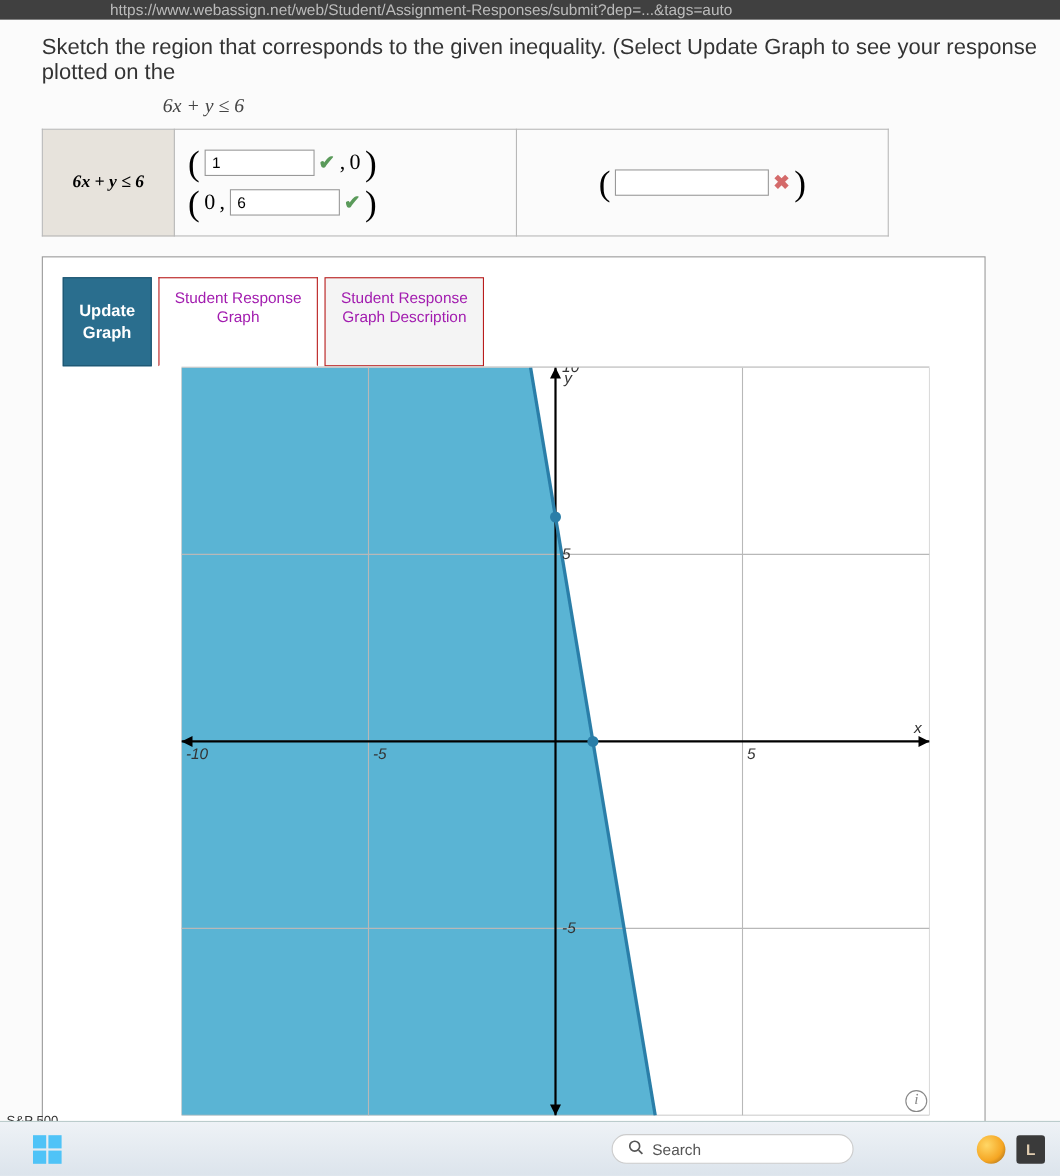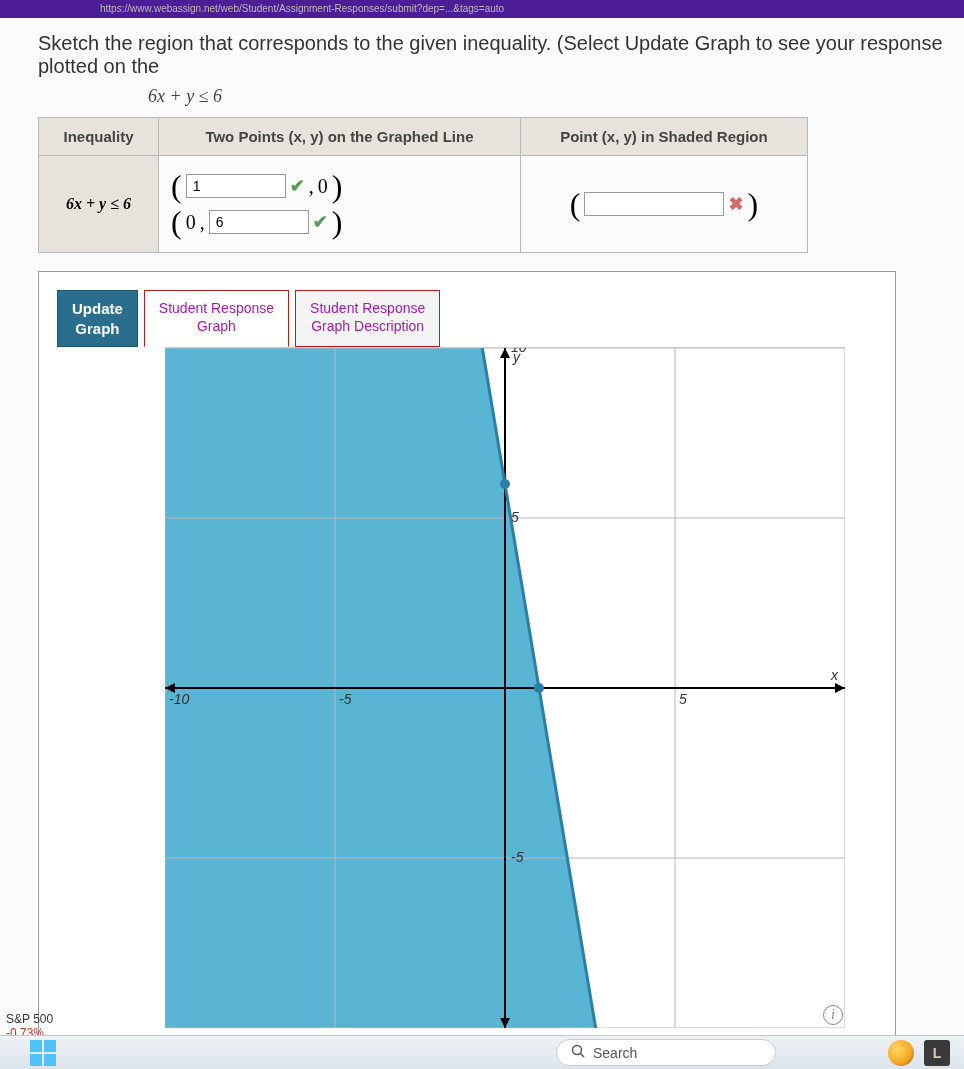--- a/index.html
+++ b/index.html
@@ -7,23 +7,23 @@
     margin: 0;
     font-family: Arial, Helvetica, sans-serif;
     background: #f5f5f5;
     width: 964px;
     height: 1069px;
     overflow: hidden;
     position: relative;
   }
   .topbar {
     height: 18px;
-    background: #4c1d95;
+    background: #404040;
     color: #bbb;
-    font-size: 10px;
+    font-size: 14px;
     padding-left: 100px;
     line-height: 18px;
     overflow: hidden;
     white-space: nowrap;
   }
   .content {
     padding: 14px 10px 0 38px;
     background: #fbfbfb;
   }
   .prompt {
@@ -99,21 +99,21 @@
     display: flex;
     align-items: stretch;
     gap: 0;
     margin-bottom: 0;
   }
   .btn-update {
     background: #2a6e8e;
     color: #fff;
     font-weight: bold;
     font-size: 15px;
-    padding: 8px 14px;
+    padding: 20px 14px;
     border: 1px solid #1d5470;
     cursor: pointer;
     text-align: center;
     line-height: 1.3;
   }
   .tab {
     background: #f4f4f4;
     color: #a21caf;
     font-size: 14px;
     padding: 8px 14px;
@@ -150,21 +150,21 @@
     font-style: italic;
     font-family: serif;
     font-size: 14px;
     cursor: pointer;
   }
 
   
   .taskbar {
     position: absolute;
     bottom: 0; left: 0; right: 0;
-    height: 34px;
+    height: 50px;
     background: linear-gradient(#eef2f6,#dce4ec);
     border-top: 1px solid #bcc;
     display: flex;
     align-items: center;
   }
   .stock {
     position: absolute;
     left: 0; bottom: 25px;
     padding: 4px 6px;
     font-size: 12px;
@@ -207,25 +207,20 @@
   <span>https://www.webassign.net/web/Student/Assignment-Responses/submit?dep=...&amp;tags=auto</span>
 </div>
 
 <div class="content">
 
   <div class="prompt">Sketch the region that corresponds to the given inequality. (Select Update Graph to see your response plotted on the</div>
   <div class="expr">6x + y ≤ 6</div>
 
   <table class="qtable">
     <tbody>
-        <tr>
-      <th>Inequality</th>
-      <th>Two Points (x, y) on the Graphed Line</th>
-      <th>Point (x, y) in Shaded Region</th>
-    </tr>
     <tr>
       <td class="ineq-cell">6x + y ≤ 6</td>
       <td>
         <div class="paren-group">
           <span class="paren">(</span>
           <input class="answer-box" value="1" style="">
           <span class="check-mark">✔</span>
           <span style="font-size:20px;">,</span>
           <span style="font-size:20px;">0</span>
           <span class="paren">)</span>

